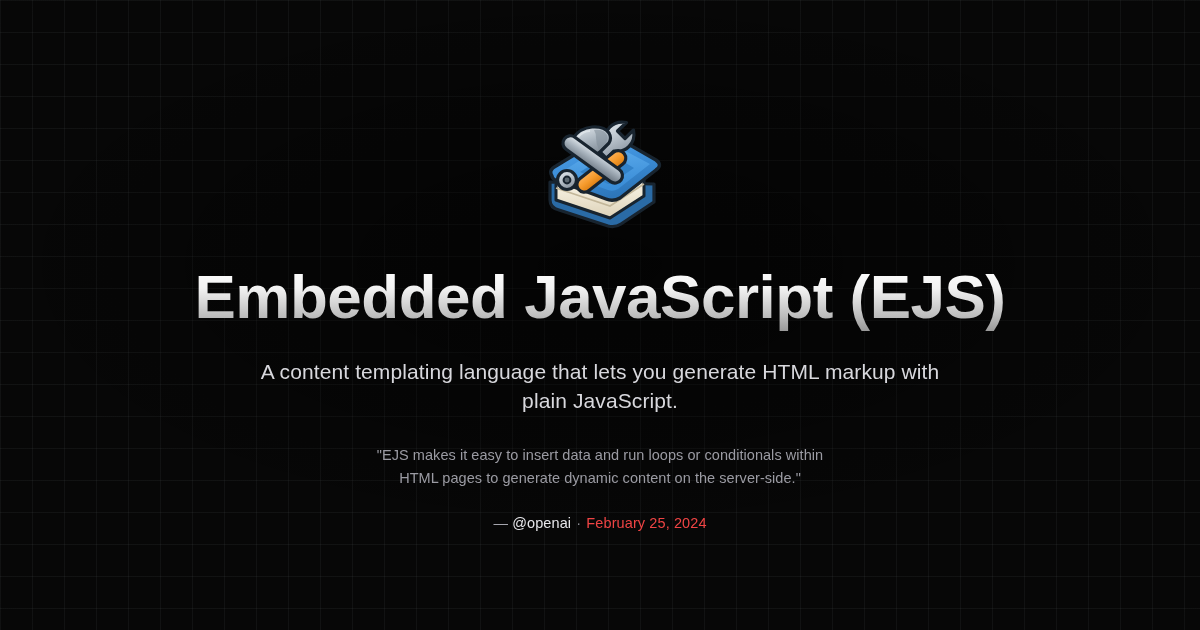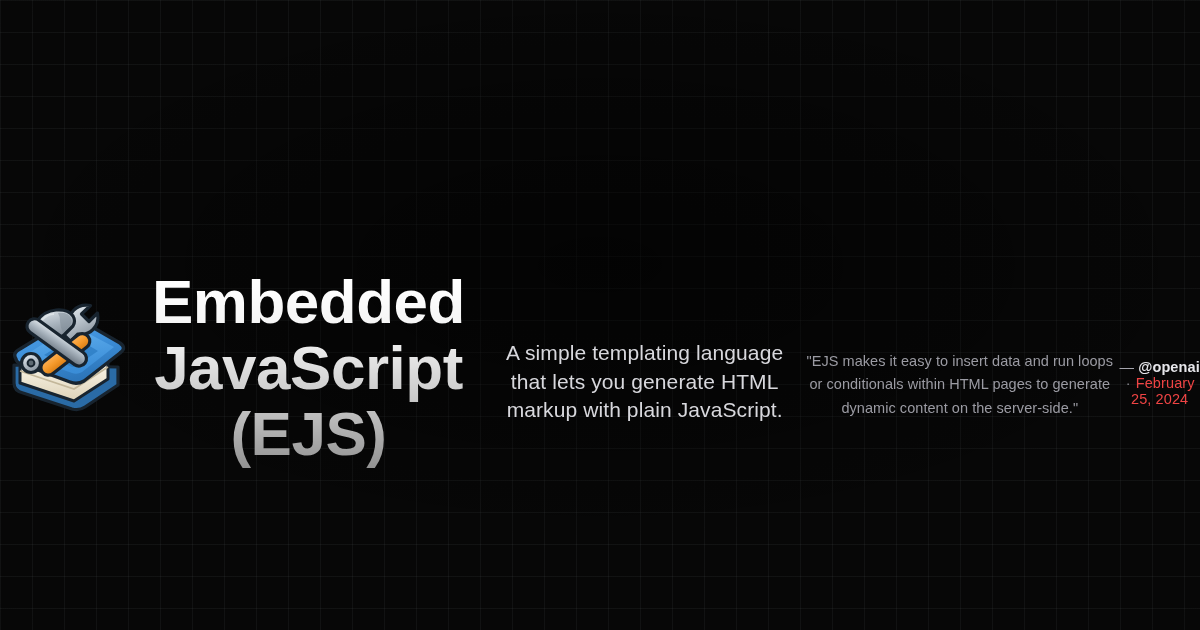--- a/index.html
+++ b/index.html
@@ -46,21 +46,21 @@
       radial-gradient(ellipse 120% 110% at 50% 50%, rgba(0,0,0,0) 55%, rgba(0,0,0,0.35) 100%);
     pointer-events:none;
   }
 
   .content {
     position:relative;
     z-index:3;
     width:1200px;
     height:630px;
     display:flex;
-    flex-direction:row;
+    flex-direction:column;
     align-items:center;
     justify-content:flex-start;
     padding-top:112px;
   }
 
   
   .icon-wrap {
     width:128px;
     height:118px;
     display:flex;
@@ -110,21 +110,21 @@
 
   
   .attribution {
     margin-top:24px;
     font-size:14.5px;
     text-align:center;
     color:#a5a5ad;
     letter-spacing:0.1px;
   }
   .attribution .handle {
-    font-weight:bold;
+    font-weight:normal;
     color:#e6e6ea;
   }
   .attribution .dot { color:#8a8a92; padding:0 1px; }
   .attribution .date { color:#ef4444; }
 </style>
 </head>
 <body>
 
 <div class="card">
 
@@ -201,21 +201,21 @@
           <circle cx="31" cy="68" r="9.5" fill="url(#metalGrad)" stroke="#18242f" stroke-width="3.2"></circle>
           <circle cx="31" cy="68" r="3.4" fill="#5d6972" stroke="#18242f" stroke-width="2"></circle>
 
           <rect x="16" y="14" width="15" height="13" rx="4" transform="rotate(36 23 20)" fill="none"></rect>
         </g>
       </svg>
     </div>
 
     <h1 class="title">Embedded JavaScript (EJS)</h1>
 
-    <p class="subtitle">A simple templating language that lets you generate HTML markup with plain JavaScript.</p>
+    <p class="subtitle">A content templating language that lets you generate HTML markup with plain JavaScript.</p>
 
     <p class="quote">"EJS makes it easy to insert data and run loops or conditionals within HTML pages to generate dynamic content on the server-side."</p>
 
     <div class="attribution">
       <span class="dash">—</span>
       <span class="handle">@openai</span>
       <span class="dot">·</span>
       <span class="date">February 25, 2024</span>
     </div>
 

